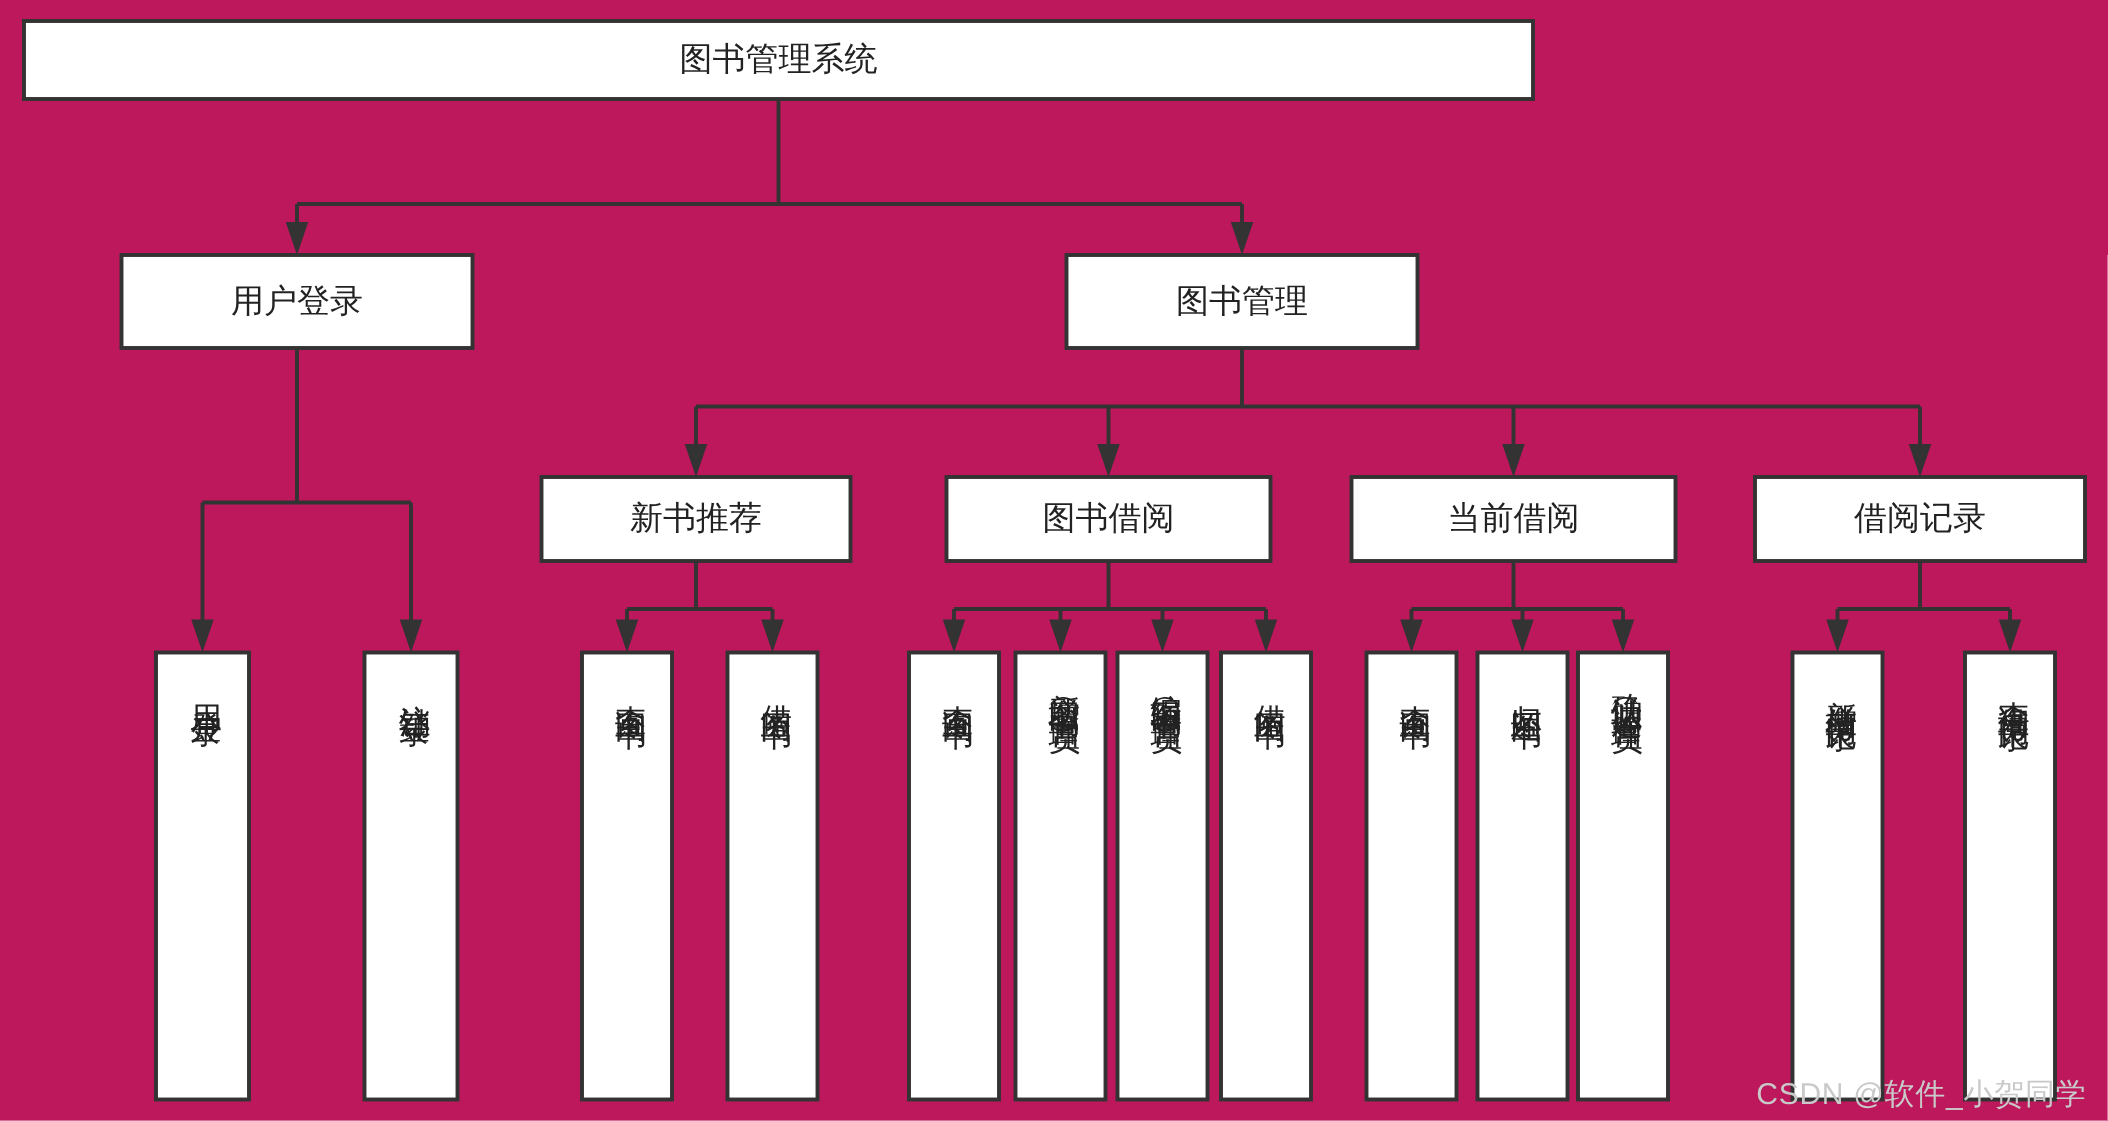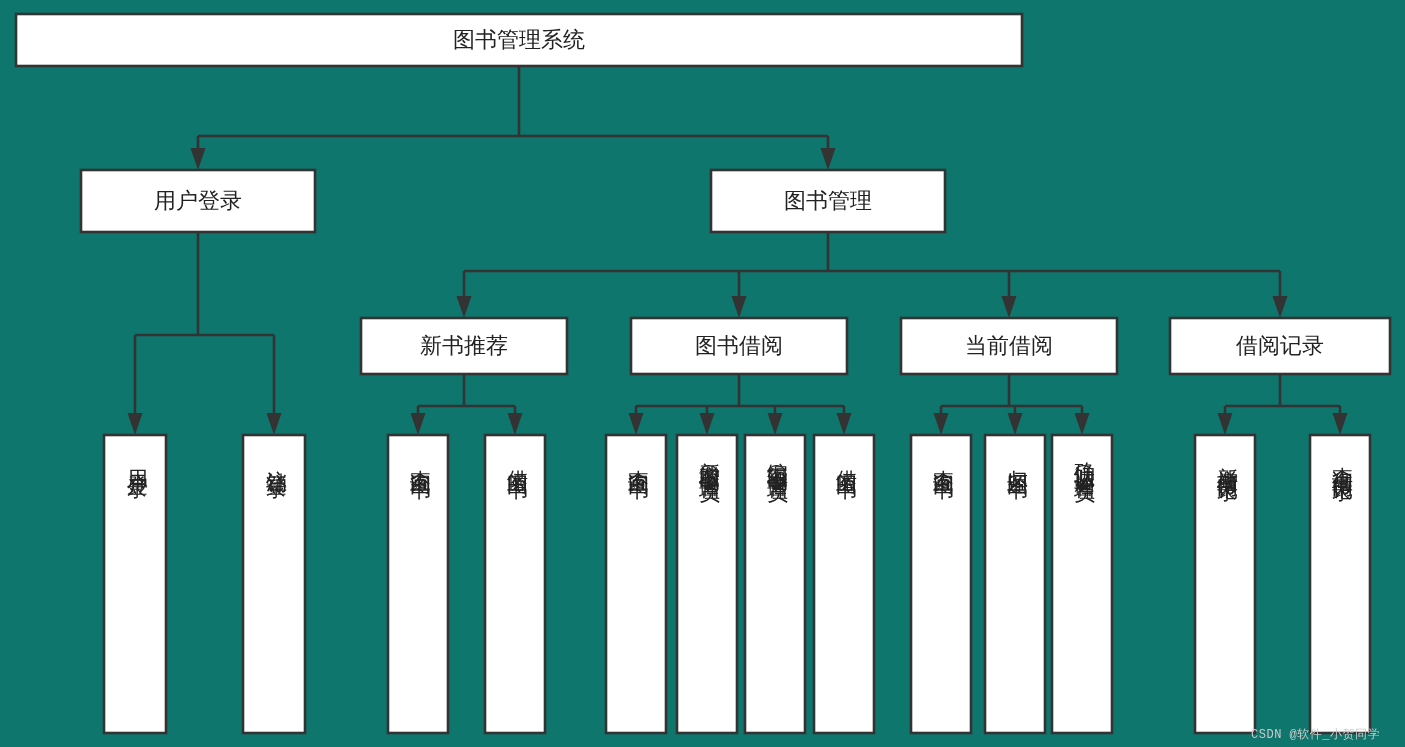--- a/index.html
+++ b/index.html
@@ -10,21 +10,21 @@
   body {
     width: 1405px;
     height: 747px;
     font-family: "Liberation Sans", "DejaVu Sans", sans-serif;
     overflow: hidden;
   }
   #diagram-root {
     position: relative;
     width: 1405px;
     height: 747px;
-    background: #0f766e;
+    background: #be185d;
   }
   svg#tree-svg {
     position: absolute;
     left: 0;
     top: 0;
     width: 1405px;
     height: 747px;
     display: block;
   }
   .node-rect {
@@ -52,24 +52,24 @@
     stroke-width: 2.6;
     fill: none;
     stroke-linecap: butt;
   }
   .arrow-head {
     fill: #333333;
     stroke: none;
   }
   .watermark {
     position: absolute;
-    right: 25px;
+    right: 14px;
     bottom: 4px;
-    font-family: Liberation Mono, monospace;
-    font-size: 12px;
+    font-family: Liberation Sans, sans-serif;
+    font-size: 20px;
     color: #c9c9c9;
     white-space: nowrap;
     user-select: none;
     letter-spacing: 0.5px;
   }
 </style>
 </head>
 <body>
 
 <div id="diagram-root">

